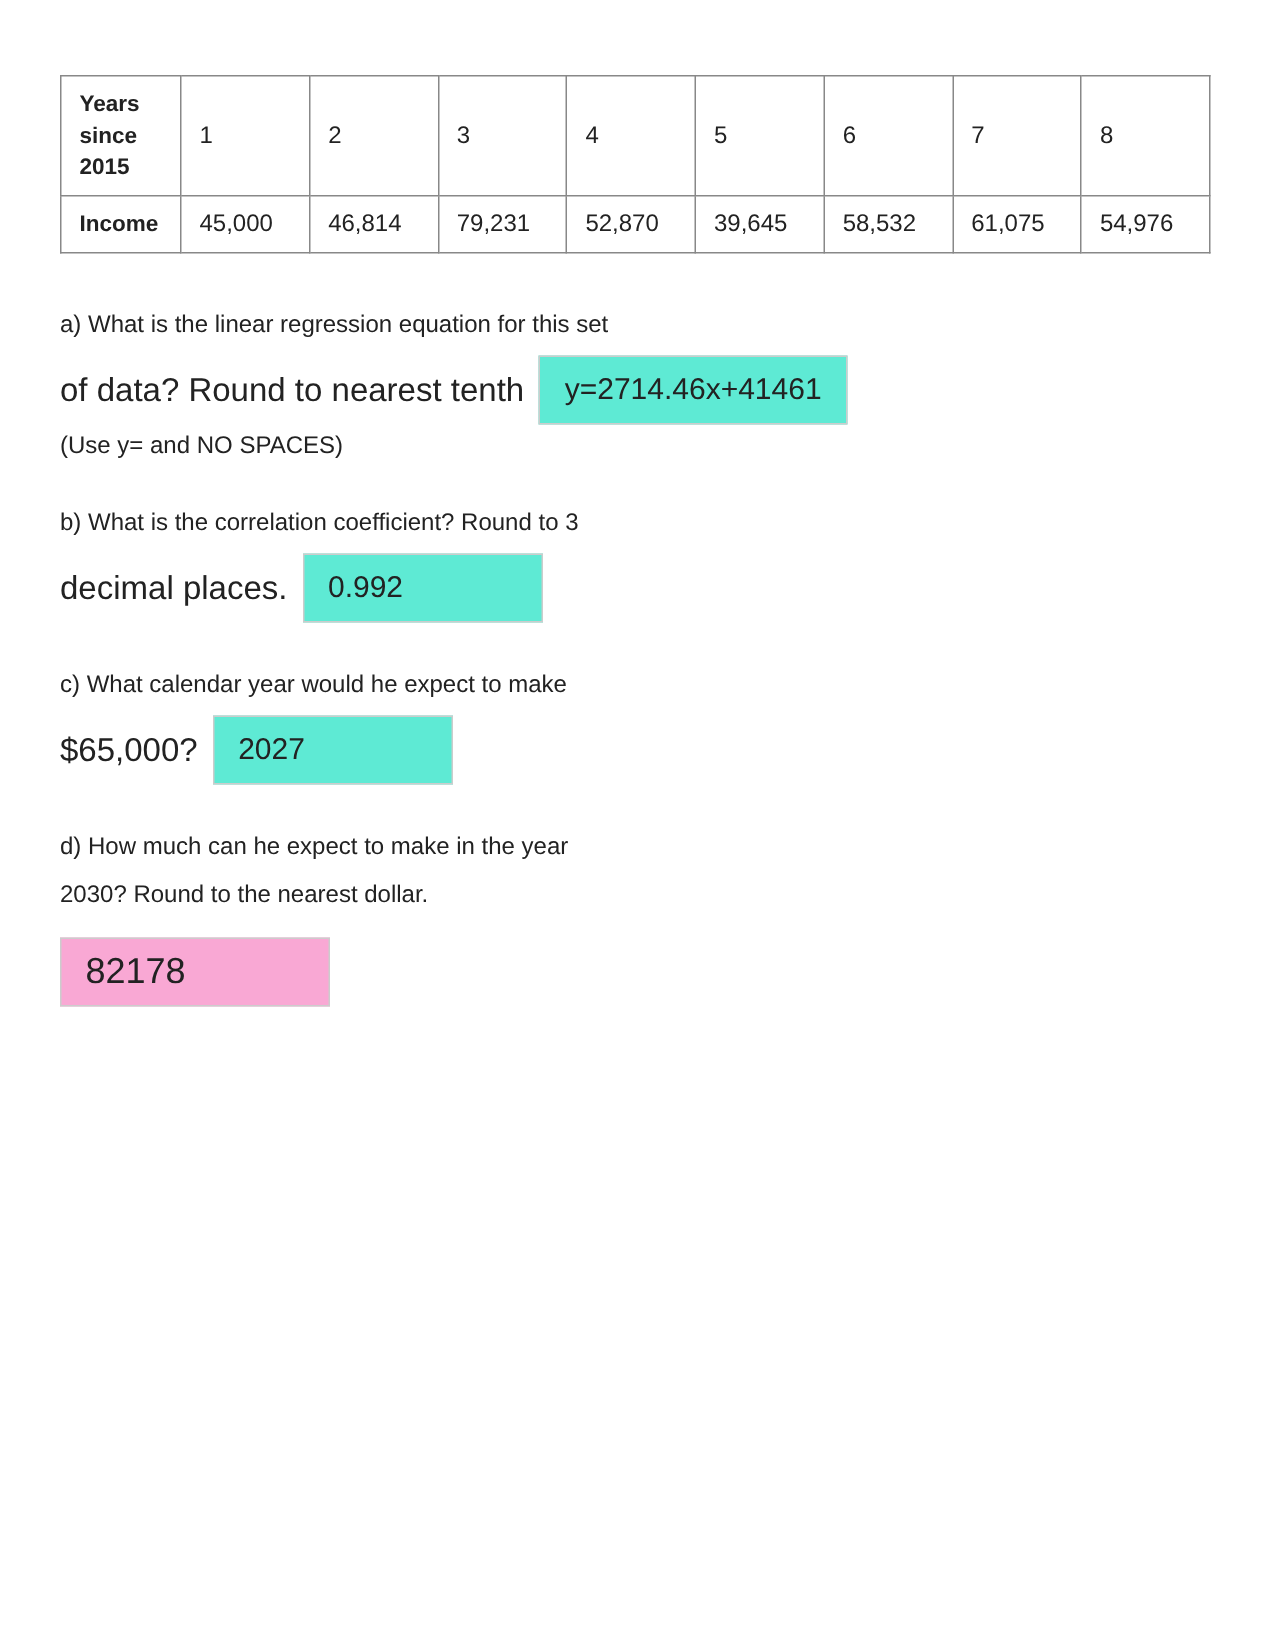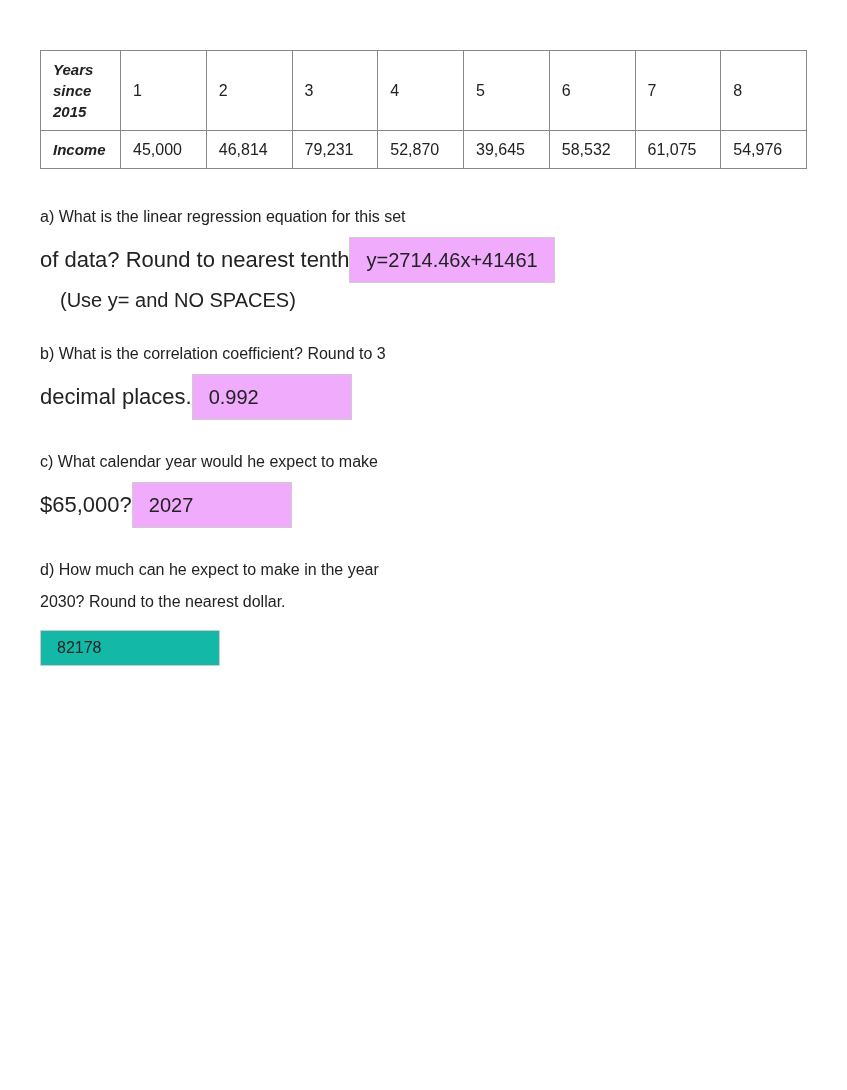--- a/index.html
+++ b/index.html
@@ -31,21 +31,20 @@
     table td {
       border: 1px solid #888;
       padding: 8px 12px;
       font-size: 16px;
       vertical-align: middle;
     }
 
     table td:first-child {
       font-weight: bold;
       width: 80px;
-      font-style: italic;
     }
 
     .row-header {
       font-weight: bold;
       font-size: 15px;
       line-height: 1.4;
     }
 
     .section {
       margin-bottom: 30px;
@@ -54,45 +53,45 @@
     .question-text {
       font-size: 16px;
       line-height: 1.5;
       margin-bottom: 8px;
     }
 
     .question-row {
       display: flex;
       align-items: center;
       flex-wrap: wrap;
+      gap: 10px;
       font-size: 22px;
       line-height: 1.6;
       margin-bottom: 6px;
     }
 
     .answer-box {
-      background: #f0abfc;
+      background: #5eead4;
       border: 1px solid #ccc;
       padding: 6px 16px;
       font-size: 20px;
       min-width: 160px;
       display: inline-block;
     }
 
     .hint-text {
-      font-size: 20px;
-      margin-left: 20px;
+      font-size: 16px;
       margin-bottom: 10px;
     }
 
     .answer-box-standalone {
-      background: #14b8a6;
+      background: #f9a8d4;
       border: 1px solid #ccc;
       padding: 8px 16px;
-      font-size: 16px;
+      font-size: 24px;
       min-width: 180px;
       display: inline-block;
       margin-top: 8px;
     }
   </style>
 </head>
 <body>
 
 <div class="table-container">
   <table>

